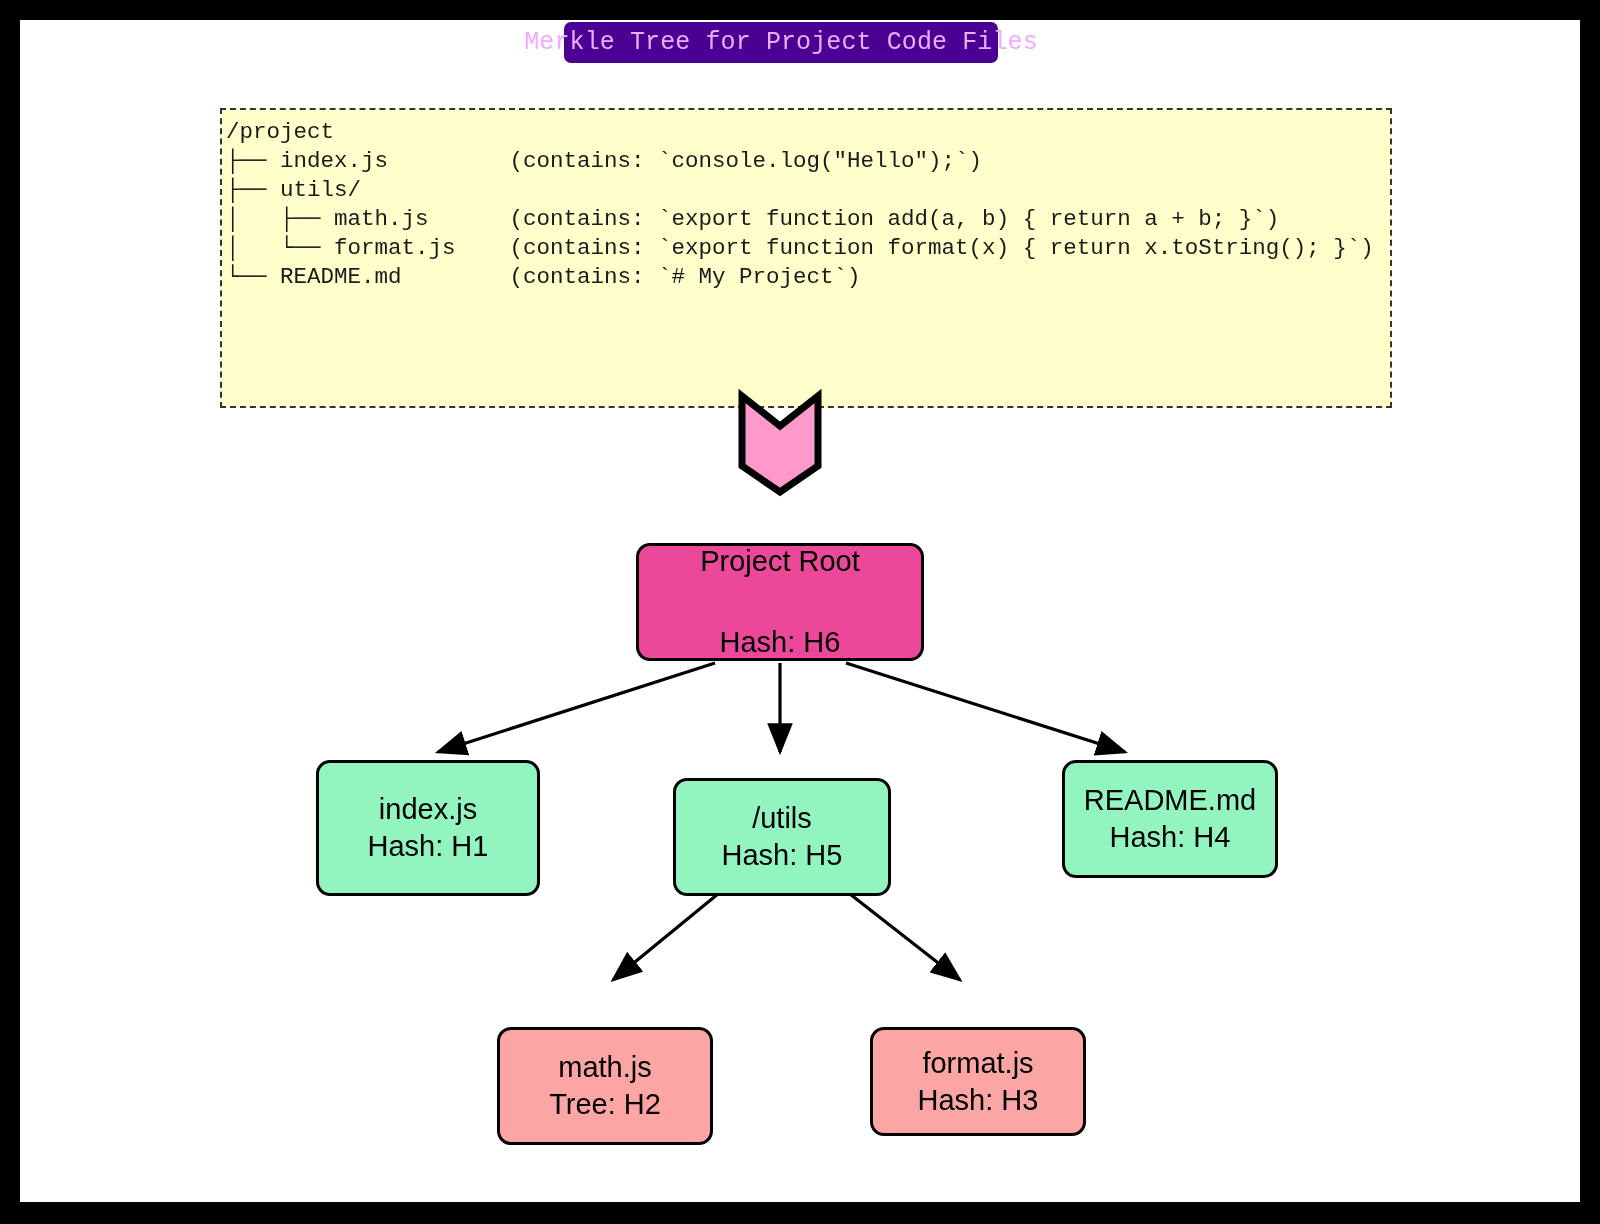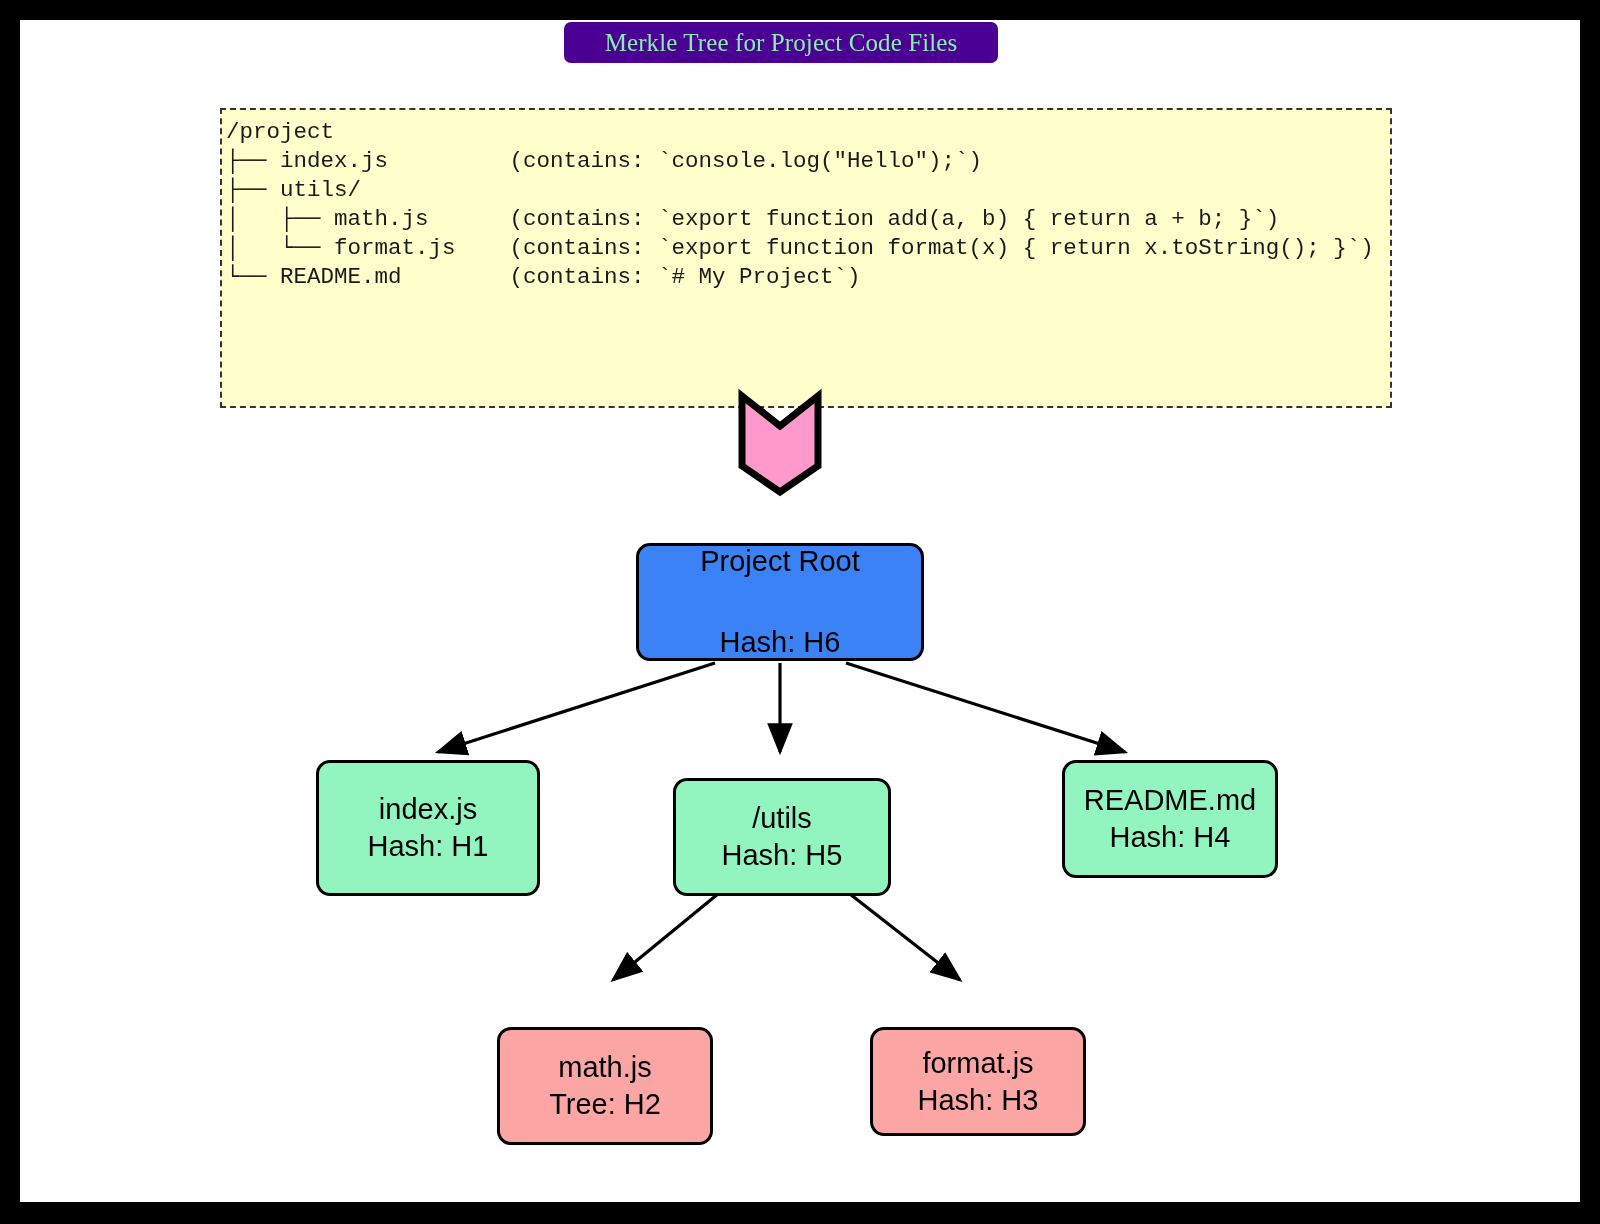--- a/index.html
+++ b/index.html
@@ -29,23 +29,23 @@
     top: 2px;
     width: 434px;
     height: 41px;
     background: #4b0093;
     border-radius: 7px;
     display: flex;
     align-items: center;
     justify-content: center;
   }
   #title-bar .title-text {
-    color: #86efac;
+    color: #f0abfc;
     font-size: 25px;
-    font-family: Liberation Serif, serif;
+    font-family: Liberation Mono, monospace;
     letter-spacing: 0.1px;
     white-space: nowrap;
   }
 
   
   #code-block {
     position: absolute;
     left: 200px;
     top: 88px;
     width: 1172px;
@@ -93,21 +93,21 @@
     flex-direction: column;
     align-items: center;
     justify-content: center;
     font-family: "Liberation Sans", sans-serif;
     font-size: 29px;
     line-height: 37px;
     color: #000000;
     text-align: center;
   }
   .node .line1, .node .line2 { display: block; white-space: nowrap; }
-  .node-root   { background: #3b82f6; gap: 44px; }
+  .node-root   { background: #ec4899; gap: 44px; }
   .node-green  { background: #92f5c0; }
   .node-purple { background: #fca5a5; margin-top: 39px; }
 
   #node-root     { left: 616px; top: 523px; width: 288px; height: 118px; }
   #node-index    { left: 296px; top: 740px; width: 224px; height: 136px; }
   #node-utils    { left: 653px; top: 740px; width: 218px; height: 118px; margin-top: 18px; }
   #node-readme   { left: 1042px; top: 740px; width: 216px; height: 118px; }
   #node-math     { left: 477px; top: 968px; width: 216px; height: 118px; }
   #node-format   { left: 850px; top: 968px; width: 216px; height: 109px; }
 </style>

